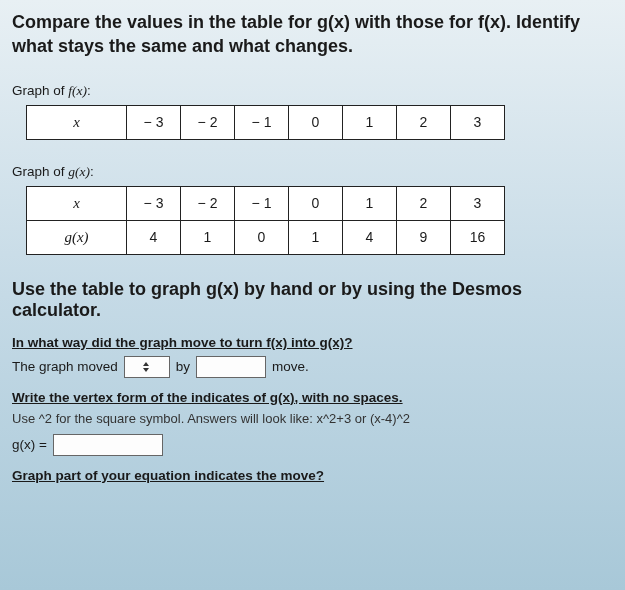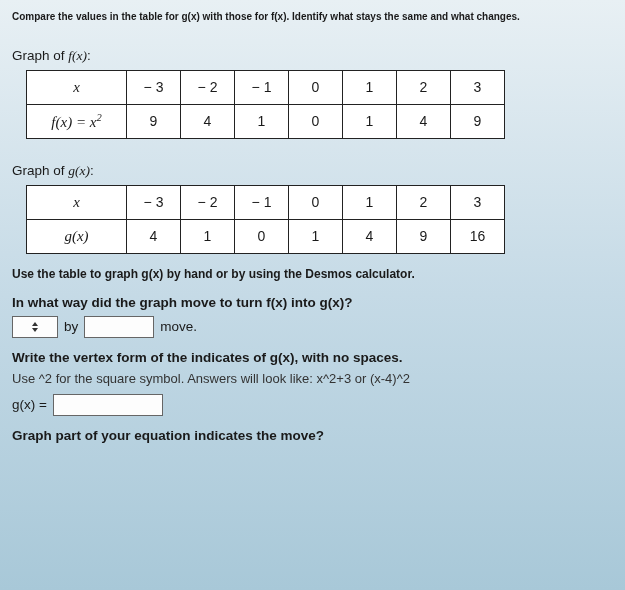--- a/index.html
+++ b/index.html
@@ -7,21 +7,21 @@
     width: 625px;
     height: 590px;
     font-family: Arial, Helvetica, sans-serif;
     background: linear-gradient(180deg, #e8f0f4 0%, #c5dae6 50%, #a8c8d8 100%);
     font-size: 13px;
     color: #1a1a1a;
     padding: 10px 12px;
     overflow: hidden;
     position: relative;
   }
-  .intro { font-weight: bold; font-size: 10px; line-height: 1.35; margin-bottom: 10px; }
+  .intro { font-weight: bold; font-size: 18px; line-height: 1.35; margin-bottom: 10px; }
   .graph-label { font-size: 13.5px; margin: 24px 0 6px 0; }
   .ital { font-style: italic; font-family: "Times New Roman", serif; }
 
   table.data {
     border-collapse: collapse;
     margin: 4px 0 6px 14px;
     background: #fff;
   }
   table.data td, table.data th {
     border: 1.5px solid #222;
@@ -33,22 +33,22 @@
     font-weight: normal;
     background: rgba(255,255,255,0.55);
   }
   table.data .rowhead {
     min-width: 100px;
     font-style: italic;
     font-family: "Times New Roman", serif;
     font-size: 15px;
   }
 
-  .instr { font-weight: bold; font-size: 12px; margin: 13px 0 14px 0; }
-  .question { font-weight: bold; font-size: 13.5px; margin: 6px 0; }
+  .instr { font-weight: bold; font-size: 18px; margin: 24px 0 14px 0; }
+  .question { font-weight: bold; font-size: 13.5px; margin: 6px 0; text-decoration: underline; }
   .line { display: flex; align-items: center; gap: 6px; font-size: 13.5px; margin-bottom: 12px; flex-wrap: wrap;}
   .hint { font-size: 13px; color: #333; margin: 2px 0 8px 0; }
 
   .field {
     display: inline-block;
     border: 1px solid #666;
     background: #fdfdfd;
     height: 22px;
     min-width: 70px;
     vertical-align: middle;
@@ -94,30 +94,20 @@
       <tr>
     <td class="rowhead">x</td>
     <td>− 3</td>
     <td>− 2</td>
     <td>− 1</td>
     <td>0</td>
     <td>1</td>
     <td>2</td>
     <td>3</td>
   </tr>
-  <tr>
-    <td class="rowhead"><span>f(x) = x</span><sup>2</sup></td>
-    <td>9</td>
-    <td>4</td>
-    <td>1</td>
-    <td>0</td>
-    <td>1</td>
-    <td>4</td>
-    <td>9</td>
-  </tr>
 </tbody>
   </table>
 
 <div class="graph-label">
   <span>Graph of </span><span class="ital">g(x)</span><span>:</span>
 </div>
 
 <table class="data">
   <tbody>
       <tr>
@@ -140,20 +130,21 @@
     <td>9</td>
     <td>16</td>
   </tr>
 </tbody>
   </table>
 
 <div class="instr">Use the table to graph g(x) by hand or by using the Desmos calculator.</div>
 
 <div class="question">In what way did the graph move to turn f(x) into g(x)?</div>
 <div class="line">
+  <span>The graph moved</span>
   <span class="select">
       <span class="updown"></span>
     </span>
   <span>by</span>
   <span class="field"></span>
   <span>move.</span>
 </div>
 
 <div class="question">Write the vertex form of the indicates of g(x), with no spaces.</div>
 <div class="hint">Use ^2 for the square symbol. Answers will look like: x^2+3 or (x-4)^2</div>

